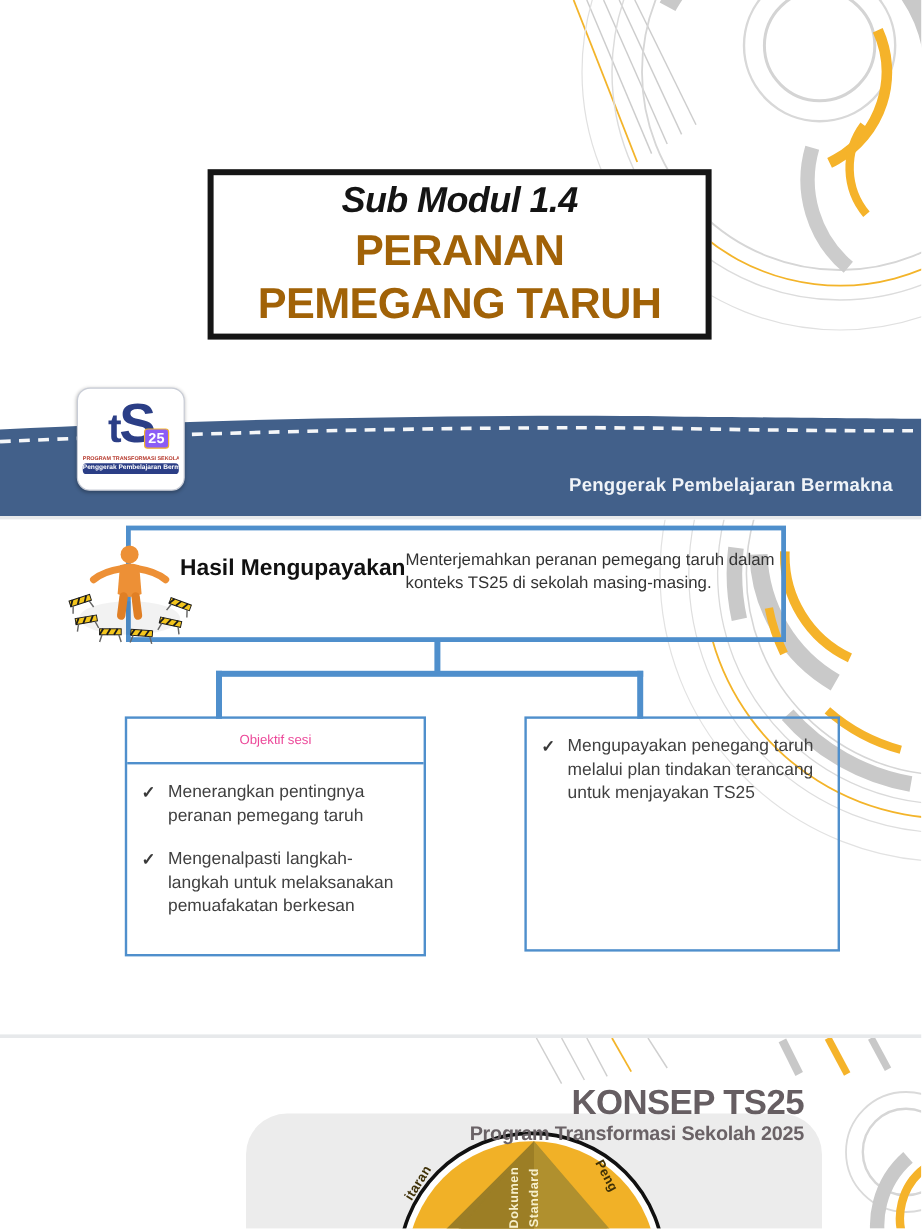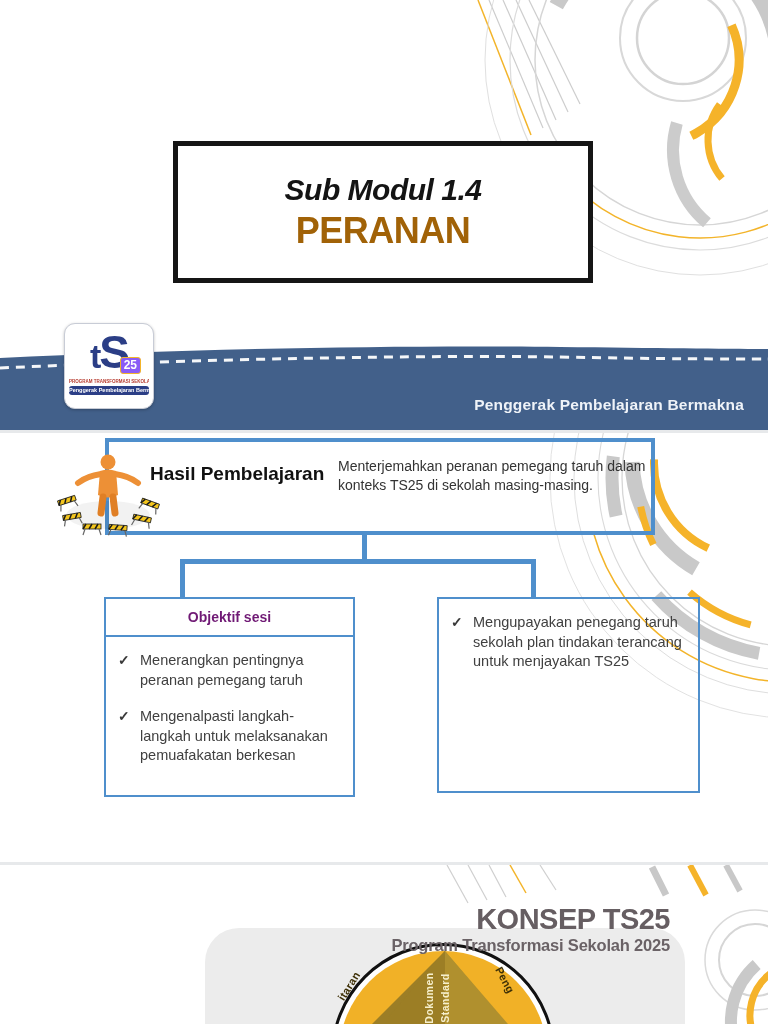--- a/index.html
+++ b/index.html
@@ -48,21 +48,21 @@
   .connector{position:absolute;background:#4f8fcc;}
   #conn-stub{left:362px;top:102px;width:5px;height:26px;}
   #conn-h{left:180px;top:126px;width:356px;height:5px;}
   #conn-vl{left:180px;top:126px;width:5px;height:40px;}
   #conn-vr{left:531px;top:126px;width:5px;height:40px;}
 
   .panel{position:absolute;border:2px solid #4f8fcc;background:transparent;}
   #panel-obj{left:104px;top:164px;width:251px;height:200px;}
   #panel-cri{left:437px;top:164px;width:263px;height:196px;}
   .panel-header{height:38px;display:flex;align-items:center;justify-content:center;
-    font-size:14px;font-weight:700;color:#701a75;border-bottom:2px solid #4f8fcc;}
+    font-size:11px;font-weight:400;color:#ec4899;border-bottom:2px solid #4f8fcc;}
   .panel-body{padding:14px 10px 0 12px;}
   .check-item{display:flex;margin-bottom:17px;}
   .check{flex:0 0 22px;font-size:14px;color:#3a3a3a;font-weight:700;line-height:1.35;}
   .check-text{font-size:14.5px;color:#404040;line-height:1.35;}
 
   .figure{position:absolute;left:56px;top:16px;width:104px;height:90px;z-index:5;}
 
   
   .konsep-wrap{position:absolute;right:98px;top:11px;text-align:right;z-index:3;margin-top:28px;}
   .konsep-title{font-size:29px;font-weight:700;color:#665e62;letter-spacing:-.5px;line-height:1.05;}
@@ -103,20 +103,21 @@
       <circle cx="700" cy="60" r="190" stroke="#dcdcdc" stroke-width="1.2" fill="none"></circle>
       <circle cx="700" cy="60" r="215" stroke="#e0e0e0" stroke-width="1" fill="none"></circle>
       <circle cx="700" cy="60" r="178" stroke="#f3b42a" stroke-width="1.5" fill="none" stroke-dasharray="260 860" transform="rotate(55 700 60)"></circle>
       <circle cx="768" cy="150" r="95" stroke="#cccccc" stroke-width="12" fill="none" stroke-dasharray="110 500" transform="rotate(130 768 150)"></circle>
       <circle cx="768" cy="140" r="60" stroke="#f5b32a" stroke-width="7" fill="none" stroke-dasharray="80 400" transform="rotate(140 768 140)"></circle>
     </svg>
 
     <div class="titlebox">
       <div class="title-sub">Sub Modul 1.4</div>
       <div class="title-main">PERANAN</div>
+      <div class="title-main">PEMEGANG TARUH</div>
     </div>
 
     <svg class="wave" id="wave1" width="768" height="92" viewBox="0 0 768 92">
       <path d="M0,20 C180,11 400,7 560,9 C660,10 730,11 768,11 L768,92 L0,92 Z" fill="#42608a"></path>
       <path d="M0,30 C200,21 420,17 560,19 C660,21 730,21 768,21" stroke="#ffffff" stroke-width="3" stroke-dasharray="9 7" fill="none" opacity=".95"></path>
     </svg>
 
     <div class="band-tagline" id="tagline1">Penggerak Pembelajaran Bermakna</div>
 
     <div class="ts-logo" id="logo1">
@@ -196,21 +197,21 @@
       </g>
       <g>
         <circle cx="52" cy="13" r="7.5" fill="#ed9036"></circle>
         <path d="M45,25 Q31,27 22,34" stroke="#ed9036" stroke-width="6" fill="none" stroke-linecap="round"></path>
         <path d="M59,25 Q73,27 82,34" stroke="#ed9036" stroke-width="6" fill="none" stroke-linecap="round"></path>
         <path d="M44,22 Q52,19 60,22 L62,46 Q52,51 42,46 Z" fill="#ed9036"></path>
         <path d="M47,48 L45,64 M57,48 L59,64" stroke="#e07f25" stroke-width="7" stroke-linecap="round"></path>
       </g>
     </svg>
 
-    <div class="outcome-title">Hasil Pembelajaran</div>
+    <div class="outcome-title">Hasil Mengupayakan</div>
     <div class="outcome-text">Menterjemahkan peranan pemegang taruh dalam konteks TS25 di sekolah masing-masing.</div>
 
     <div class="connector" id="conn-stub"></div>
     <div class="connector" id="conn-h"></div>
     <div class="connector" id="conn-vl"></div>
     <div class="connector" id="conn-vr"></div>
 
     <div class="panel" id="panel-obj">
       <div class="panel-header">Objektif sesi</div>
       <div class="panel-body">
@@ -222,21 +223,21 @@
           <span class="check">✓</span>
           <span class="check-text">Mengenalpasti langkah-langkah untuk melaksanakan pemuafakatan berkesan</span>
         </div>
       </div>
     </div>
 
     <div class="panel" id="panel-cri">
       <div class="panel-body">
         <div class="check-item">
           <span class="check">✓</span>
-          <span class="check-text">Mengupayakan penegang taruh sekolah plan tindakan terancang untuk menjayakan TS25</span>
+          <span class="check-text">Mengupayakan penegang taruh melalui plan tindakan terancang untuk menjayakan TS25</span>
         </div>
       </div>
     </div>
 
   </section>
 
   <div class="seam" id="seam2"></div>
 
   <section class="slide" id="slide3">
     <svg class="decor" width="768" height="159" viewBox="0 0 768 159">

